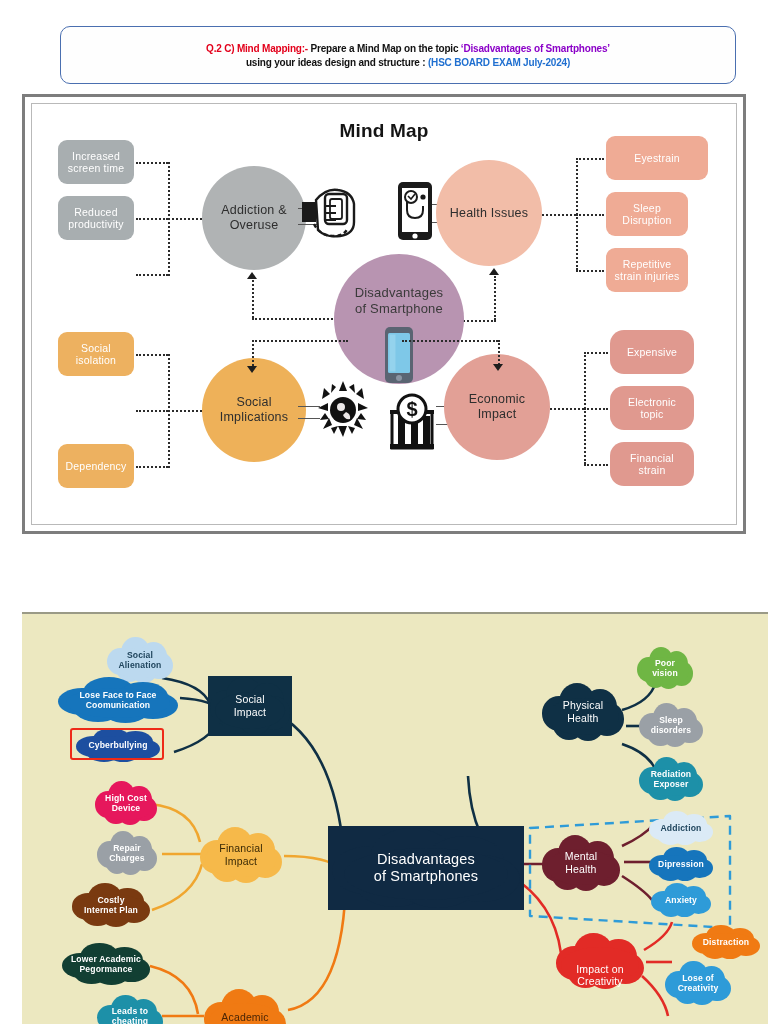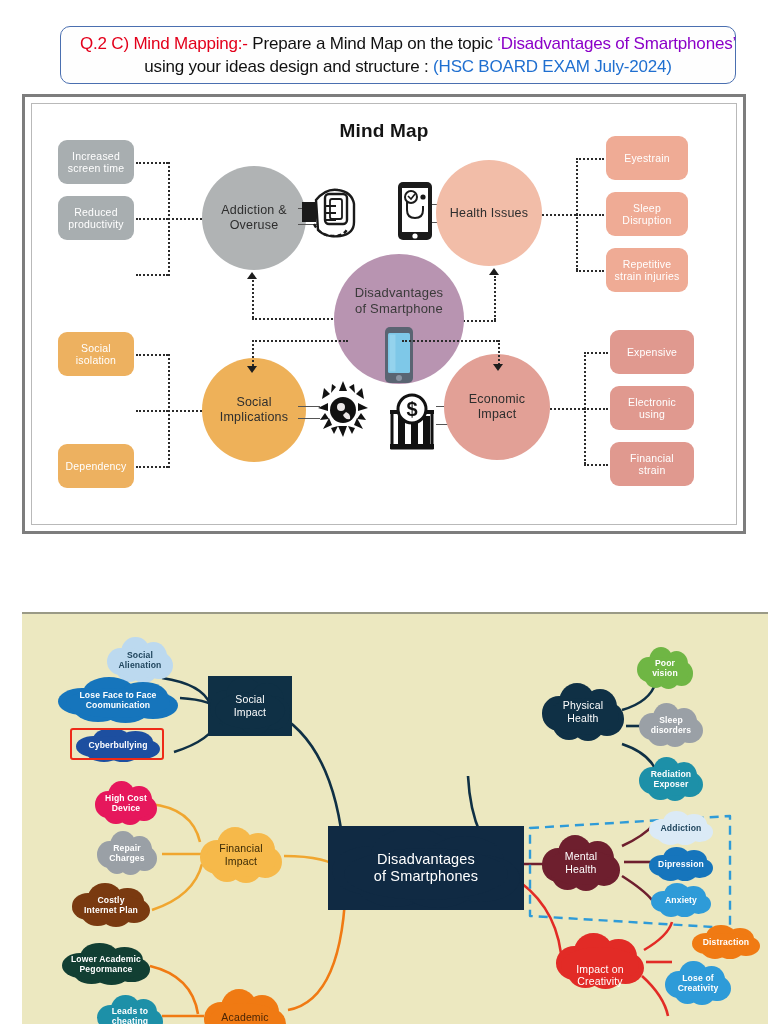--- a/index.html
+++ b/index.html
@@ -11,21 +11,21 @@
   }
   .page { position: relative; width: 768px; height: 1024px; background:#fff; }
 
   
   .title-banner{
     position:absolute; left:60px; top:26px; width:676px; height:58px;
     border:1.4px solid #4a6fb0; border-radius:10px; background:#fefefe;
     display:flex; flex-direction:column; align-items:center; justify-content:center;
     padding:4px 10px;
   }
-  .title-line{ font-size:17px; font-weight:normal; letter-spacing:-0.2px; white-space:nowrap;margin-left:20px;}
+  .title-line{ font-size:10px; font-weight:bold; letter-spacing:-0.2px; white-space:nowrap;margin-left:20px;}
   .title-line.l1{ margin-bottom:3px; }
   .t-red{ color:#e3001b; }
   .t-black{ color:#111111; }
   .t-purple{ color:#8b00c8; }
   .t-blue{ color:#1f6fd0; }
 
   
   .card1{
     position:absolute; left:22px; top:94px; width:724px; height:440px;
     background:#ffffff; border:3px solid #7d7d7d;
@@ -38,21 +38,21 @@
   .mm-canvas{ position:absolute; inset:0; }
 
   .pill{
     position:absolute; border-radius:9px; display:flex; align-items:center;
     justify-content:center; text-align:center; color:#ffffff;
     font-size:10.5px; line-height:12.5px; letter-spacing:.2px; padding:3px 4px;
   }
   .pill.grey{ background:#a8aeb0; }
   .pill.peach{ background:#efab95; }
   .pill.orange{ background:#edb160; }
-  .pill.rose{ background:#e0998f; }
+  .pill.rose{ background:#e0998f;border-radius:14px; }
 
   .node{
     position:absolute; border-radius:50%; display:flex; align-items:center;
     justify-content:center; text-align:center; color:#2e2e2e;
     font-size:12.5px; line-height:15px; letter-spacing:.2px;
   }
   .node.grey{ background:#b0b3b4; }
   .node.peach{ background:#f2bda8; }
   .node.orange{ background:#eeb159; }
   .node.rose{ background:#e2a096; }
@@ -173,21 +173,21 @@
         <div class="lead-h" style="left:400px;top:118px;width:18px;"></div>
         <div class="node peach" style="left:404px;top:56px;width:106px;height:106px;">
           <div><span>Health Issues</span></div>
         </div>
         <div class="dots-h" style="left:510px;top:110px;width:34px;"></div>
         <div class="dots-v" style="left:544px;top:54px;height:112px;"></div>
         <div class="dots-h" style="left:544px;top:54px;width:28px;"></div>
         <div class="dots-h" style="left:544px;top:110px;width:28px;"></div>
         <div class="dots-h" style="left:544px;top:166px;width:28px;"></div>
 
-        <div class="pill peach" style="left:574px;top:32px;width:82px;height:44px;">
+        <div class="pill peach" style="left:574px;top:32px;width:102px;height:44px;">
           <div><span>Eyestrain</span></div>
         </div>
         <div class="pill peach" style="left:574px;top:88px;width:82px;height:44px;">
           <div><span>Sleep</span><br><span>Disruption</span></div>
         </div>
         <div class="pill peach" style="left:574px;top:144px;width:82px;height:44px;">
           <div><span>Repetitive</span><br><span>strain injuries</span></div>
         </div>
         <div class="dots-v" style="left:462px;top:172px;height:44px;"></div>
         <div class="arrow-up" style="left:457px;top:164px;"></div>
@@ -272,21 +272,21 @@
         <div class="dots-h" style="left:518px;top:304px;width:34px;"></div>
         <div class="dots-v" style="left:552px;top:248px;height:112px;"></div>
         <div class="dots-h" style="left:552px;top:248px;width:24px;"></div>
         <div class="dots-h" style="left:552px;top:304px;width:24px;"></div>
         <div class="dots-h" style="left:552px;top:360px;width:24px;"></div>
 
         <div class="pill rose" style="left:578px;top:226px;width:84px;height:44px;">
           <div><span>Expensive</span></div>
         </div>
         <div class="pill rose" style="left:578px;top:282px;width:84px;height:44px;">
-          <div><span>Electronic</span><br><span>using</span></div>
+          <div><span>Electronic</span><br><span>topic</span></div>
         </div>
         <div class="pill rose" style="left:578px;top:338px;width:84px;height:44px;">
           <div><span>Financial</span><br><span>strain</span></div>
         </div>
         <div class="dots-h" style="left:370px;top:236px;width:96px;"></div>
         <div class="dots-v" style="left:466px;top:236px;height:28px;"></div>
         <div class="arrow-down" style="left:461px;top:260px;"></div>
 
       </div>
     </div>

